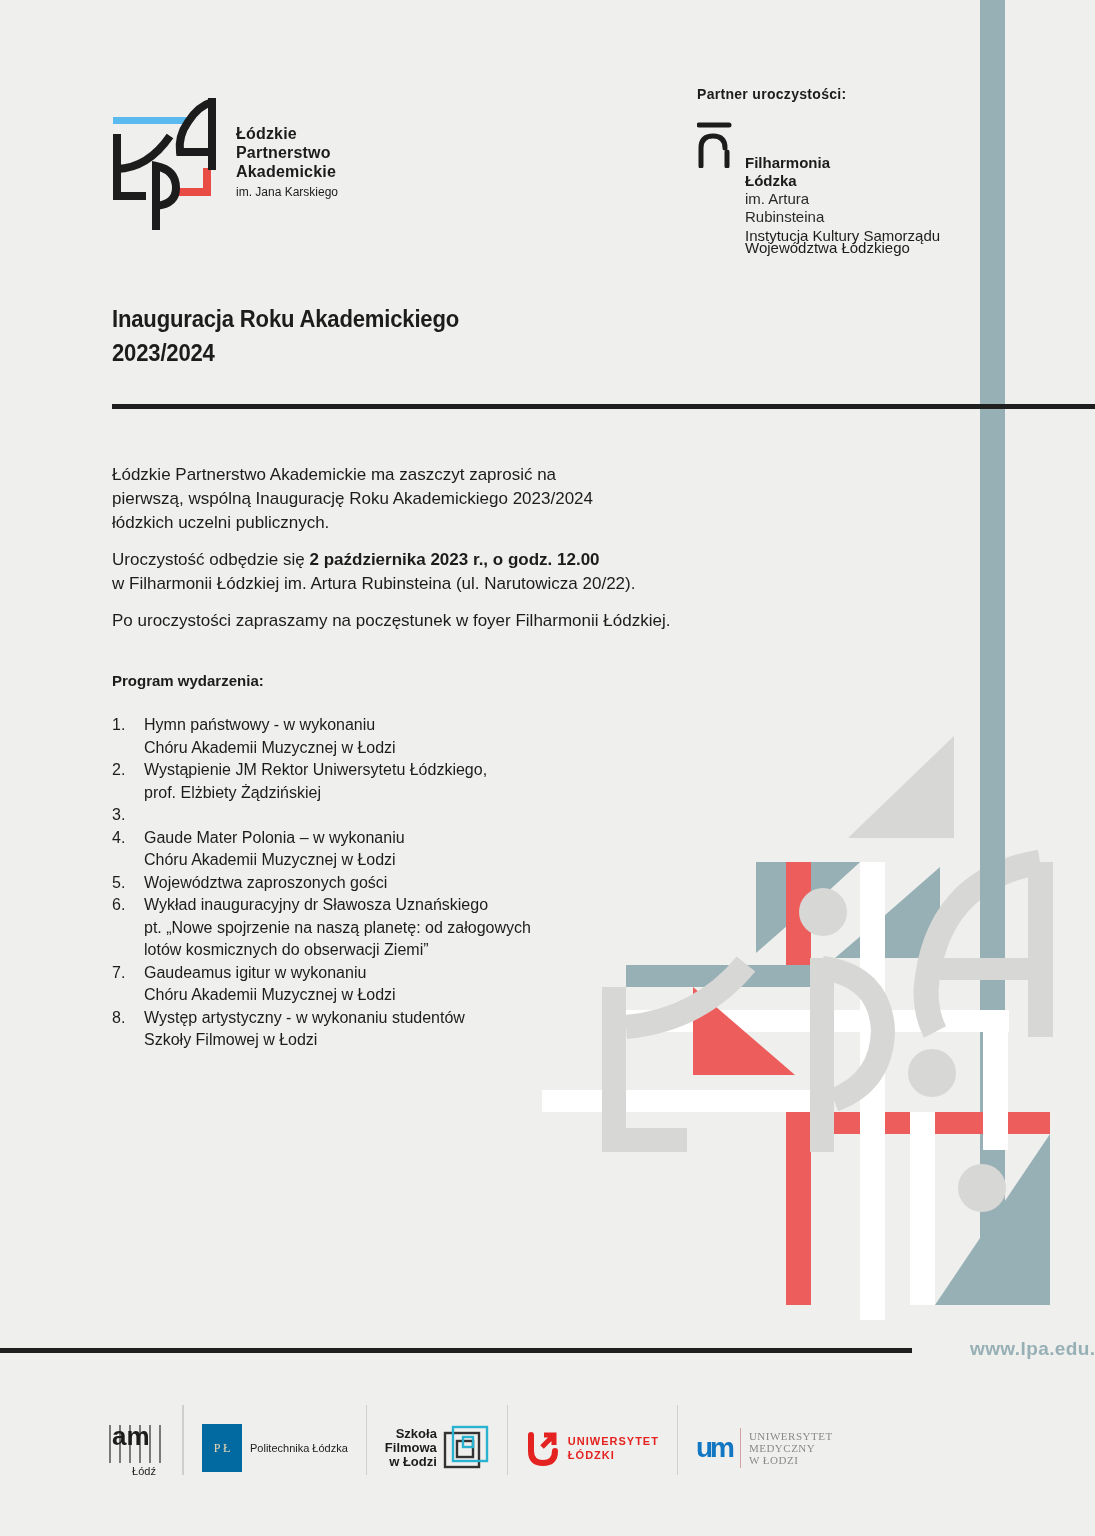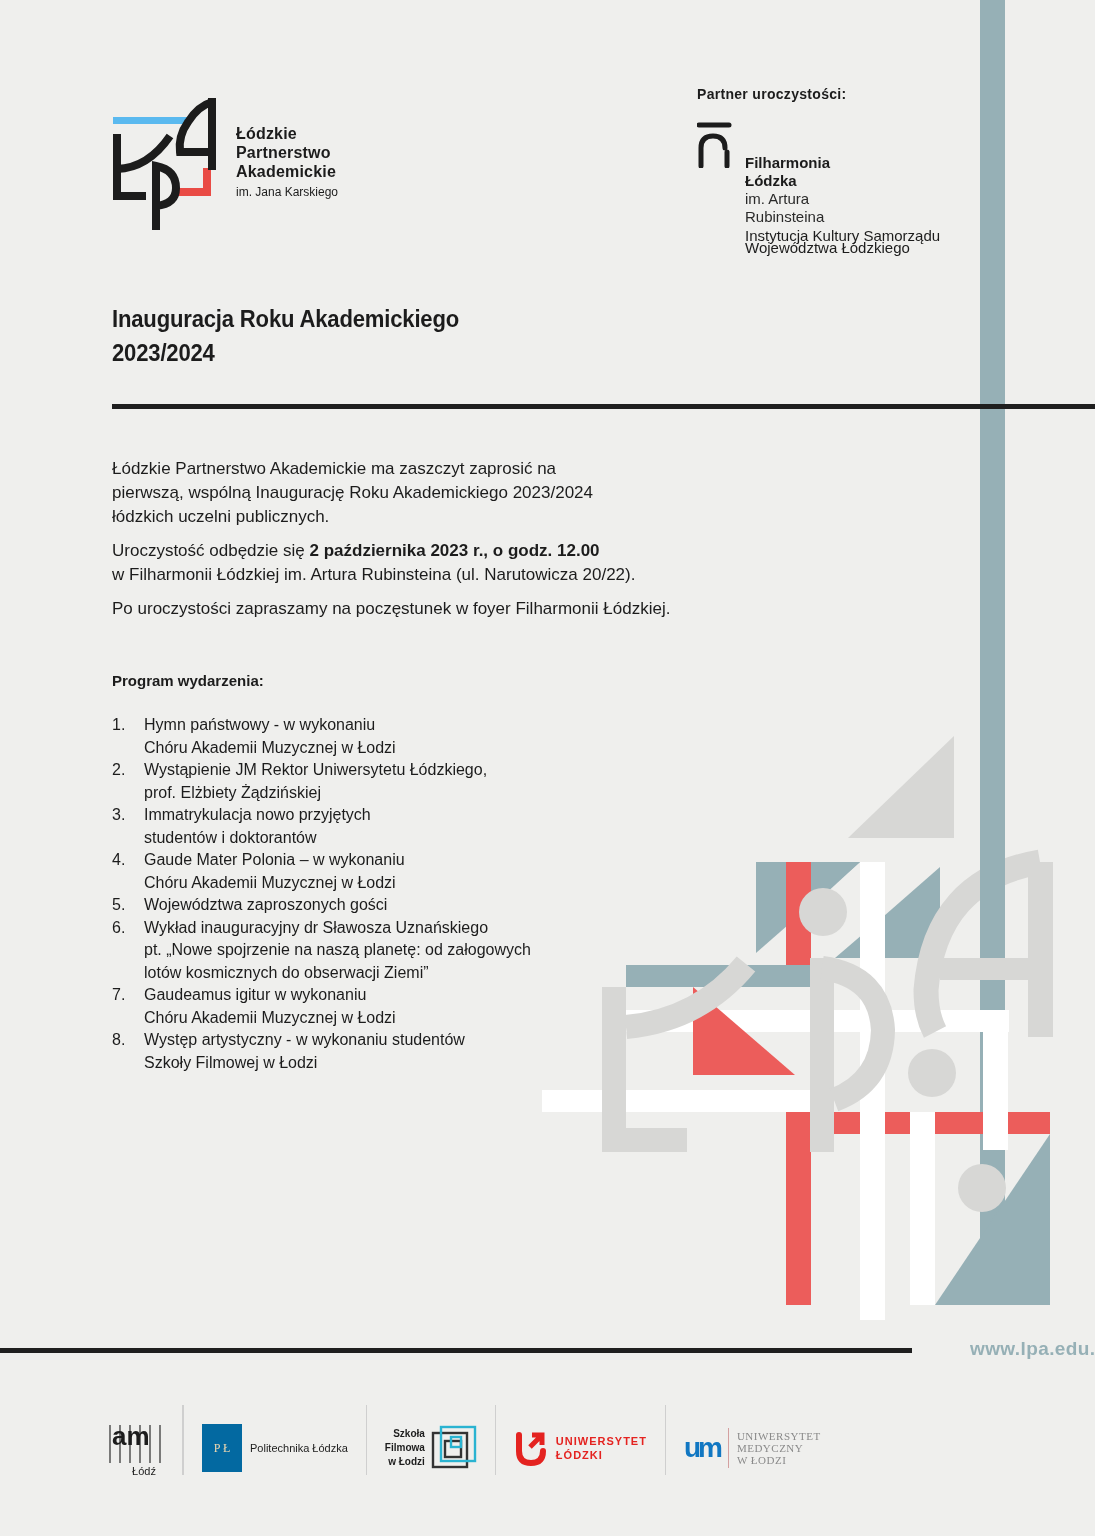--- a/index.html
+++ b/index.html
@@ -18,21 +18,21 @@
   .partner-label { left:697px; top:86px; font-size:14px; font-weight:bold; font-family:"Liberation Sans",sans-serif; letter-spacing:0.3px;}
   .fil-text { left:745px; top:154px; font-family:"Liberation Sans",sans-serif; }
   .fil-text .b { font-size:15px; font-weight:bold; line-height:18px; }
   .fil-text .n { font-size:15px; line-height:18px; color:#2a2a2a; }
   .fil-text .t { font-size:15px; line-height:12px; margin-top:4px; }
 
   .title { left:112px; top:302px; font-size:24px; font-weight:bold; line-height:34px; font-family:"Liberation Sans",sans-serif; letter-spacing:-0.2px; transform:scaleX(0.92); transform-origin:left top;}
   .rule-top { left:112px; top:404px; width:983px; height:5px; background:#1f1f1f; }
 
   .body { left:112px; top:450px; width:720px; font-size:17px; line-height:24px; font-family:"Liberation Sans",sans-serif; }
-  .body p { margin:7px 0 10px 0; }
+  .body p { margin:13px 0 10px 0; }
   .body .para { white-space:pre-line; }
 
   .prog-title { left:112px; top:672px; font-size:15px; font-weight:bold; font-family:"Liberation Sans",sans-serif; }
   .prog { left:112px; top:714px; font-size:16px; line-height:22.5px; font-family:"Liberation Sans",sans-serif; }
   .prog .item { display:flex; }
   .prog .num { width:32px; flex:none; }
   .prog .txt { white-space:pre-line; }
 
   .vbar { left:980px; top:0; width:25px; height:1280px; background:#96b0b6; }
 
@@ -100,22 +100,20 @@
       <span class="txt">Hymn państwowy - w wykonaniu
 Chóru Akademii Muzycznej w Łodzi</span>
     </div>
   <div class="item">
       <span class="num">2.</span>
       <span class="txt">Wystąpienie JM Rektor Uniwersytetu Łódzkiego,
 prof. Elżbiety Żądzińskiej</span>
     </div>
   <div class="item">
       <span class="num">3.</span>
-      <span class="txt">Immatrykulacja nowo przyjętych
-studentów i doktorantów</span>
     </div>
   <div class="item">
       <span class="num">4.</span>
       <span class="txt">Gaude Mater Polonia – w wykonaniu
 Chóru Akademii Muzycznej w Łodzi</span>
     </div>
   <div class="item">
       <span class="num">5.</span>
       <span class="txt">Województwa zaproszonych gości</span>
     </div>
@@ -205,21 +203,21 @@
     <span style="font-size:11px;margin-top:2px;margin-left:16px;font-family:'Liberation Sans',sans-serif;">Łódź</span>
   </div>
   <div class="sep"></div>
   <div class="sep"></div>
   <div class="logo">
     <div style="width:40px;height:48px;background:#0369a1;color:#f3d9b0;display:flex;align-items:center;justify-content:center;font-family:'Liberation Serif',serif;font-size:12px;font-weight:normal;">P Ł</div>
     <span style="font-size:11px;margin-left:8px;font-family:'Liberation Sans',sans-serif;">Politechnika Łódzka</span>
   </div>
   <div class="sep"></div>
   <div class="logo">
-    <div style="font-size:10px;line-height:14px;text-align:right;font-weight:bold;font-family:'Liberation Sans',sans-serif;">
+    <div style="font-size:13px;line-height:14px;text-align:right;font-weight:bold;font-family:'Liberation Sans',sans-serif;">
       <div>Szkoła</div>
       <div>Filmowa</div>
       <div>w Łodzi</div>
     </div>
     <svg width="46" height="46" viewBox="0 0 46 46" style="margin-left:6px">
       <rect x="2" y="8" width="34" height="34" fill="none" stroke="#333" stroke-width="2.4"></rect>
       <rect x="10" y="2" width="34" height="34" fill="none" stroke="#2ab3d1" stroke-width="2.4"></rect>
       <rect x="14" y="16" width="16" height="16" fill="none" stroke="#333" stroke-width="2.4"></rect>
       <rect x="20" y="12" width="10" height="10" fill="none" stroke="#2ab3d1" stroke-width="2.4"></rect>
     </svg>

